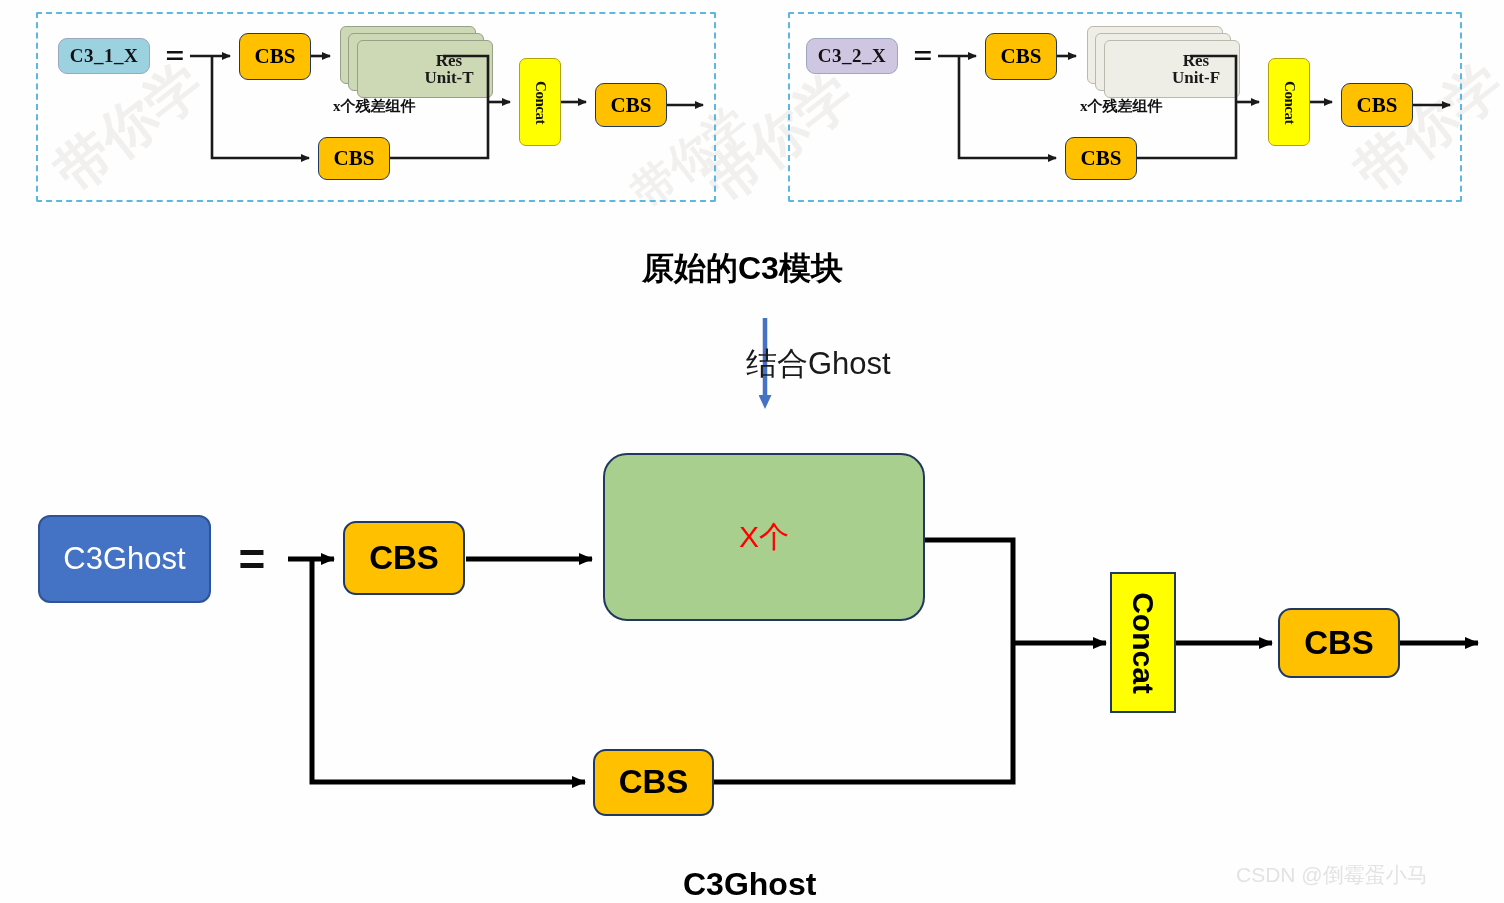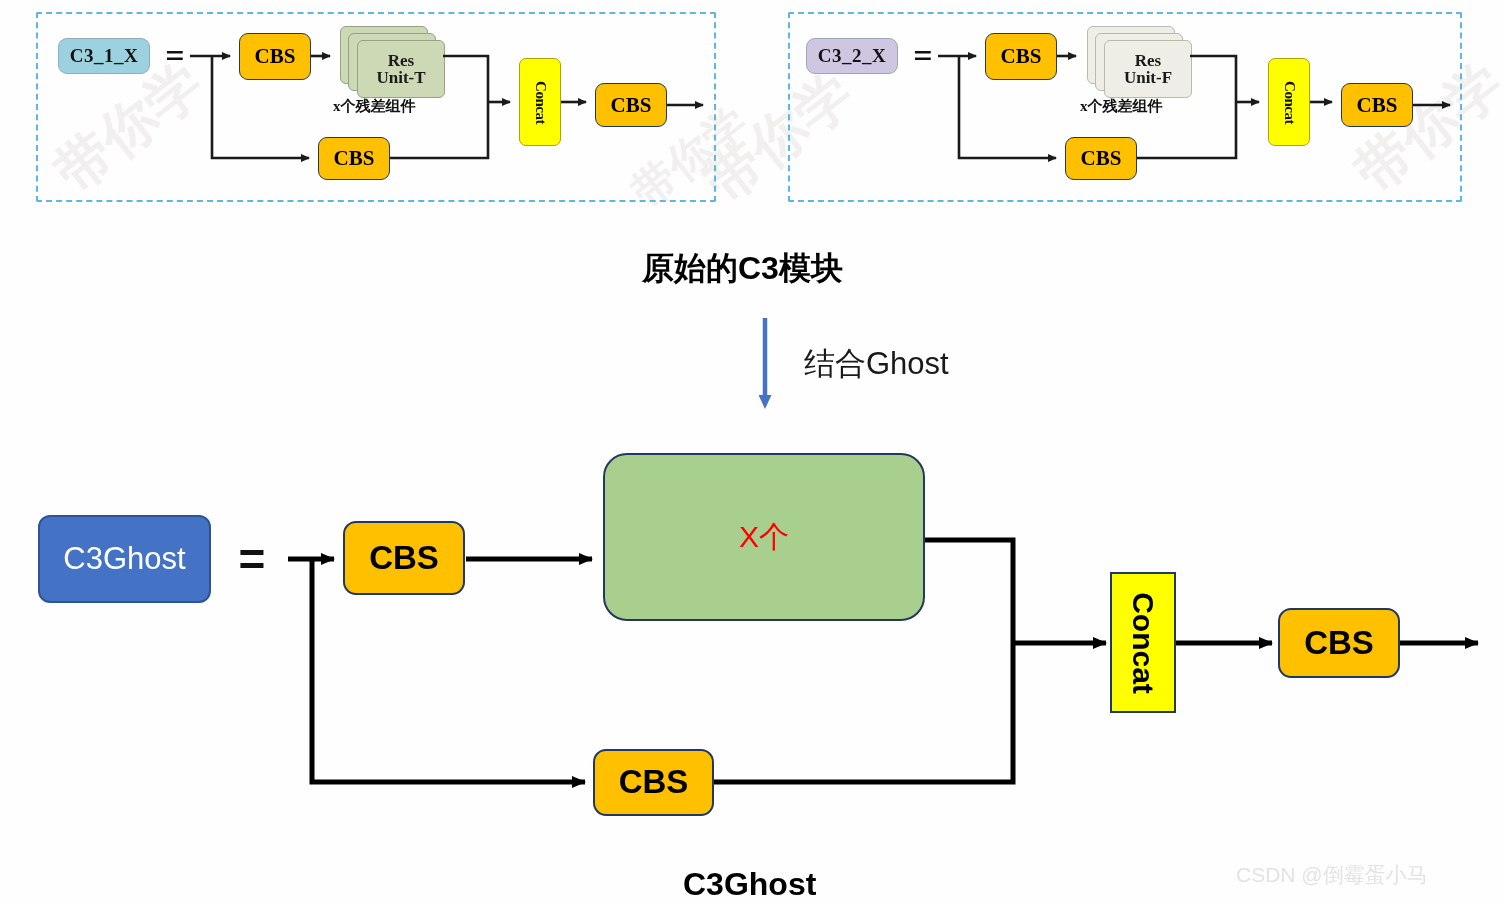--- a/index.html
+++ b/index.html
@@ -48,20 +48,21 @@
   }
 
   
   .resunit-wrap{position:absolute;}
   .ru{
     position:absolute;border:1.2px solid #97a08b;border-radius:6px;
     display:flex;align-items:center;justify-content:center;
     font-family:"Liberation Serif","DejaVu Serif",serif;
     font-weight:700;font-size:17px;color:#1a1a1a;line-height:1.0;
     text-align:center;
+    padding-left:48px;
   }
   .ru-green{background:#cdd8b5;}
   .ru-cream{background:#eeeee6;border-color:#b9b9ac;}
 
   .reslabel{
     font-family:"Liberation Serif","DejaVu Serif",serif;
     font-weight:700;font-size:15px;color:#111;white-space:nowrap;
   }
 
   
@@ -239,21 +240,21 @@
     <path d="M1013,643 L1106,643" marker-end="url(#ahb)"></path>
 
     <path d="M1176,643 L1272,643" marker-end="url(#ahb)"></path>
 
     <path d="M1400,643 L1478,643" marker-end="url(#ahb)"></path>
   </g>
 </svg>
 
 <div class="abs cap-red" style="left:642px;top:247px;font-size:32px;">原始的C3模块</div>
 
-<div class="abs cap-black" style="left:804px;top:343px;">结合Ghost</div>
+<div class="abs cap-black" style="left:746px;top:343px;">结合Ghost</div>
 
 <div class="abs node c3ghost-node" style="left:38px;top:515px;width:173px;height:88px;">C3Ghost</div>
 
 <div class="abs eq-b" style="left:232px;top:534px;width:40px;height:50px;display:flex;align-items:center;justify-content:center;">=</div>
 
 <div class="abs node cbs-b" style="left:343px;top:521px;width:122px;height:74px;">CBS</div>
 
 <div class="abs ghostbn" style="left:603px;top:453px;width:322px;height:168px;">
   <span class="l1">X个</span>
 </div>

